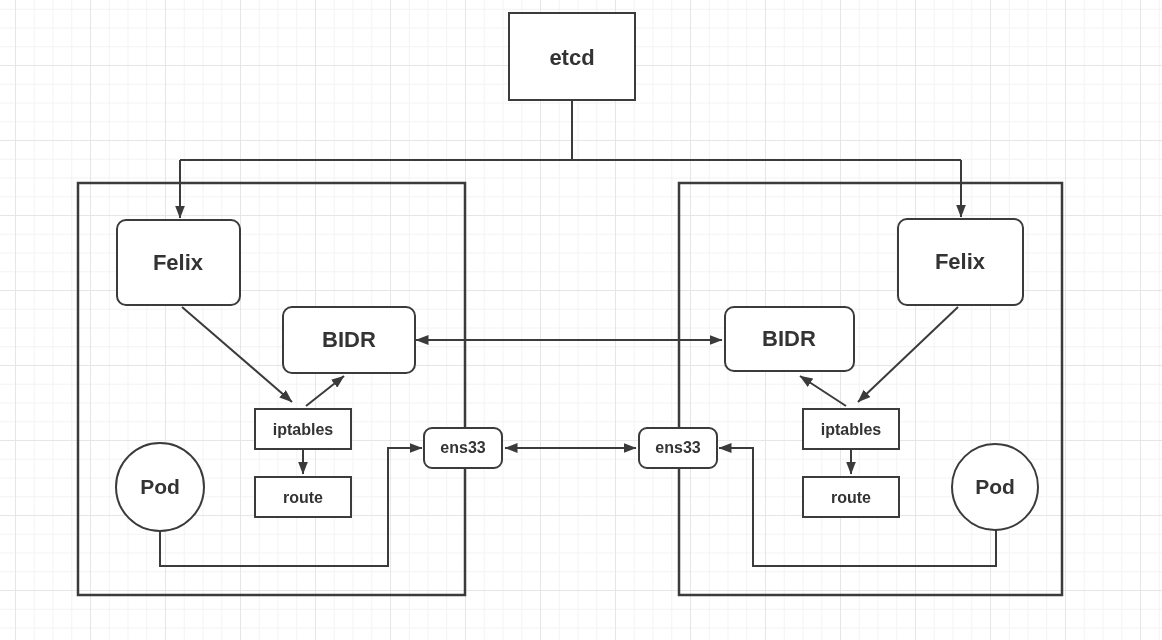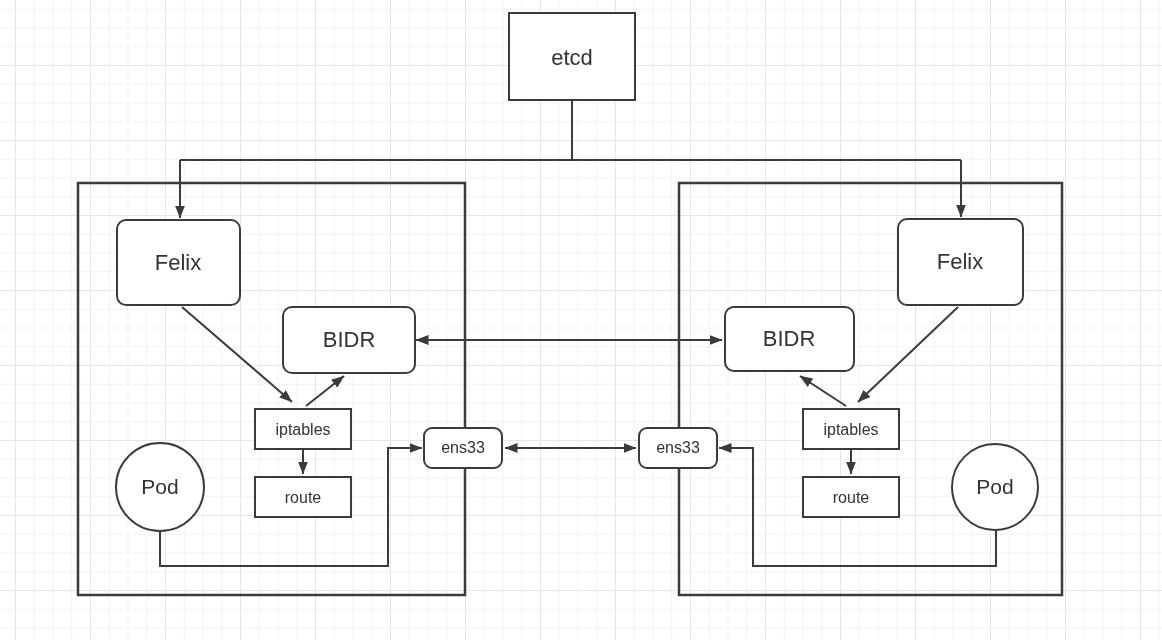--- a/index.html
+++ b/index.html
@@ -12,20 +12,21 @@
     position: relative;
     width: 1162px; height: 640px;
     background-color: #ffffff;
     background-image:
       linear-gradient(#e6e6e6 1px, transparent 1px),
       linear-gradient(90deg, #e6e6e6 1px, transparent 1px),
       linear-gradient(#f3f3f3 1px, transparent 1px),
       linear-gradient(90deg, #f3f3f3 1px, transparent 1px);
     background-size: 75px 75px, 75px 75px, 18.75px 18.75px, 18.75px 18.75px;
     background-position: 15px 65px;
+    font-weight: bold;
   }
   svg { position: absolute; left: 0; top: 0; }
   .edge { fill: none; stroke-width: 2; }
   .frame { fill: none; stroke-width: 2.5; }
   .shape { fill: #ffffff; stroke-width: 2; }
   .lbl { font-size: 22px; text-anchor: middle; stroke: none; }
   .lbl-sm { font-size: 16px; text-anchor: middle; stroke: none; }
   .lbl-pod { font-size: 21px; text-anchor: middle; stroke: none; }
 </style>
 </head>

